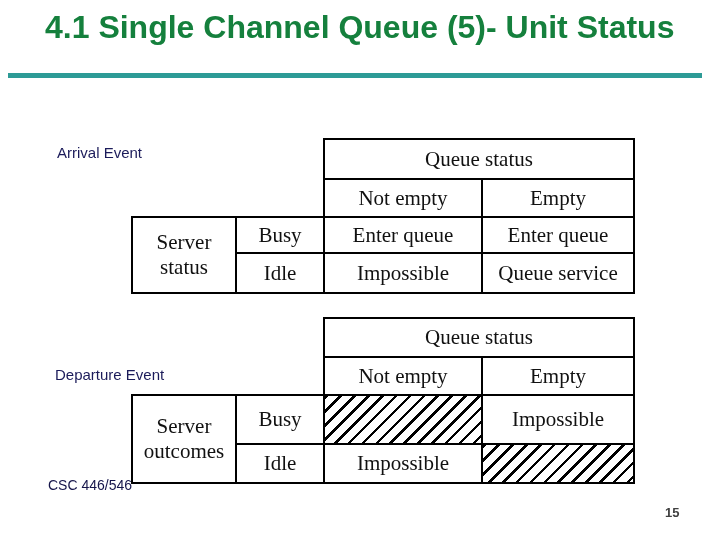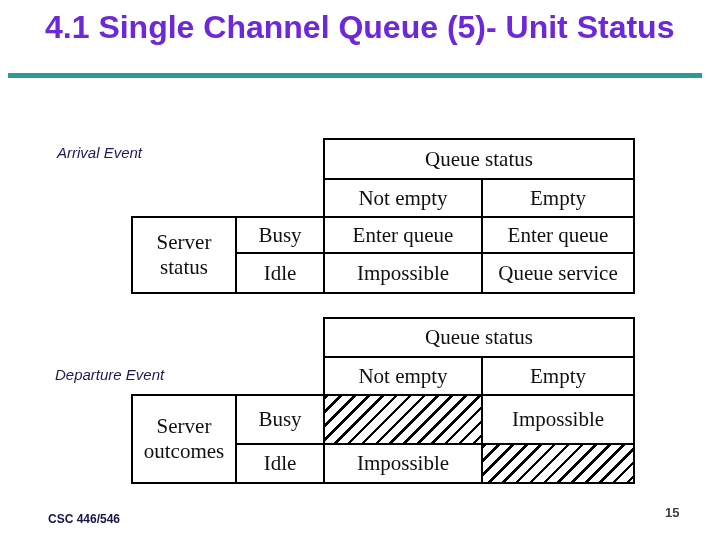--- a/index.html
+++ b/index.html
@@ -12,38 +12,37 @@
   }
 
   
   .title {
     position:absolute;
     left:45px; top:5px;
     width:655px;
     font-size:32px;
     font-weight:bold;
     line-height:45px;
-    color:#6d28d9;
+    color:#15803d;
     z-index:1;
   }
   .rule {
     position:absolute;
     left:8px; top:73px;
     width:694px; height:5px;
     background:#2d9b96;
     z-index:2;
   }
 
   
   .event-label {
     position:absolute;
     font-size:15px;
     color:#1b1b5a;
     z-index:1;
-    font-style:italic;
   }
   #arrival-label   { left:57px; top:144px; }
   #departure-label { left:55px; top:366px; }
 
   
   table.qt {
     position:absolute;
     border-collapse:collapse;
     table-layout:fixed;
     font-family:"Liberation Serif","DejaVu Serif",serif;
@@ -81,23 +80,23 @@
     background:repeating-linear-gradient(
       135deg,
       #000000 0px, #000000 2.6px,
       transparent 2.6px, transparent 9.8px
     );
   }
 
   
   .footer-course {
     position:absolute;
-    left:48px; top:512px;
-    font-size:12px;
-    font-weight:bold;
+    left:48px; top:477px;
+    font-size:14px;
+    font-weight:normal;
     color:#15154a;
   }
   .page-number {
     position:absolute;
     left:665px; top:505px;
     font-size:13px;
     font-weight:bold;
     color:#404040;
   }
 </style>

